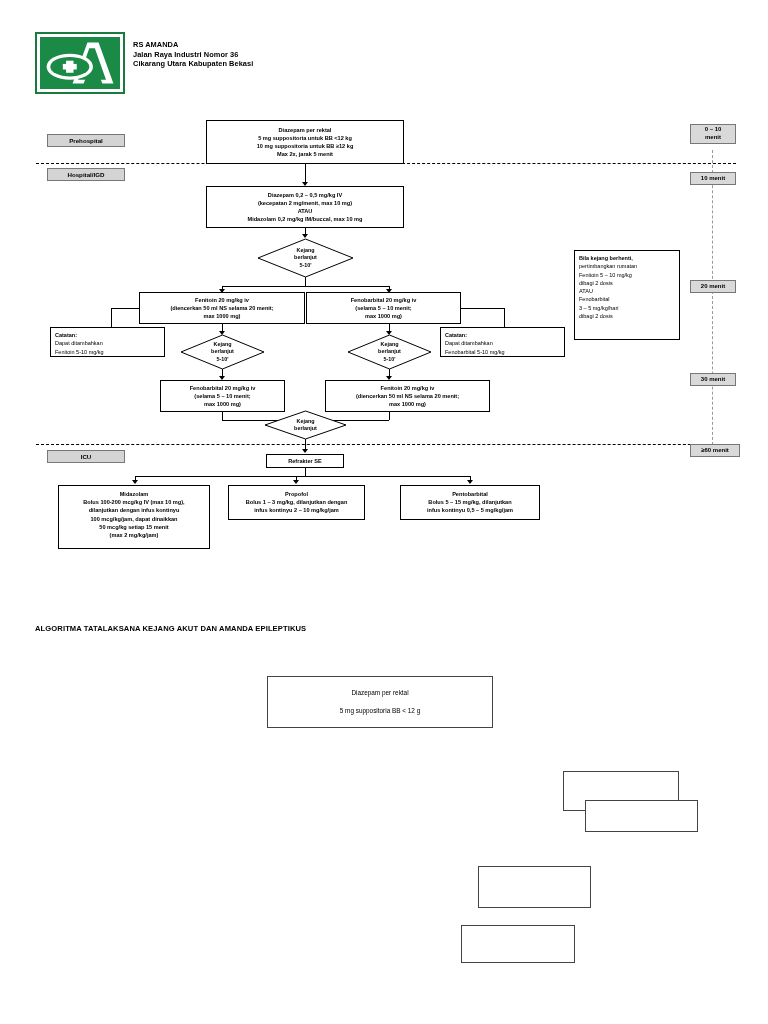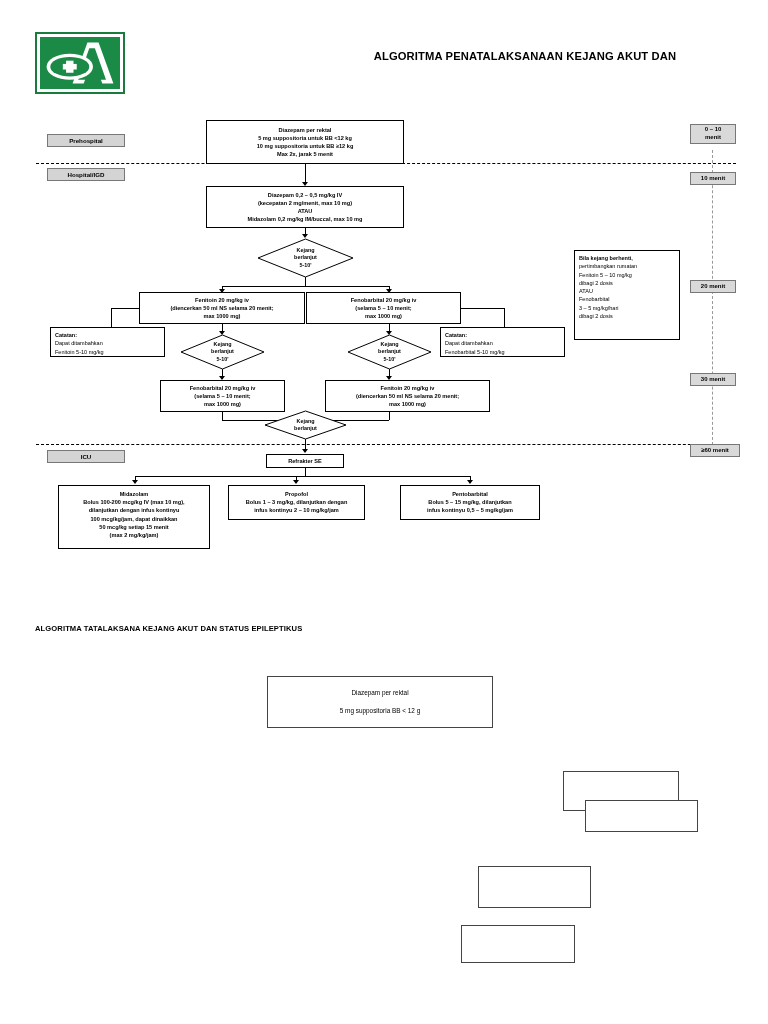--- a/index.html
+++ b/index.html
@@ -136,23 +136,27 @@
         <path d="M50 6 L62 6 L78 50 L66 50 L56 22 L46 50 L34 50 Z" fill="#ffffff"></path>
         <path d="M52 12 L58 12 L70 46 L62 46 L55 26 L48 46 L40 46 Z" fill="#1b8a46"></path>
         <ellipse cx="31" cy="32" rx="25" ry="14" fill="#ffffff"></ellipse>
         <ellipse cx="31" cy="32" rx="21" ry="10.5" fill="#1b8a46"></ellipse>
         <rect x="27" y="25.5" width="8" height="13" fill="#ffffff"></rect>
         <rect x="23.5" y="29" width="15" height="6" fill="#ffffff"></rect>
       </svg>
     </div>
   </div>
 
+  <div class="abs hosp-lines">
+    <div>RS AMANDA</div>
+    <div>Jalan Raya Industri Nomor 36</div>
+    <div>Cikarang Utara Kabupaten Bekasi</div>
+  </div>
 
   <div class="abs doc-title">
-    <div>ALGORITMA PENATALAKSANAAN KEJANG AKUT DAN</div>
   </div>
 
   <div class="abs stage" style="left:47px; top:134px; width:78px; height:13px;">
     <span>Prehospital</span>
   </div>
   <div class="abs stage" style="left:47px; top:168px; width:78px; height:13px;">
     <span>Hospital/IGD</span>
   </div>
   <div class="abs stage" style="left:47px; top:450px; width:78px; height:13px;">
     <span>ICU</span>
@@ -350,21 +354,21 @@
     <span class="ln">Bolus 1 – 3 mg/kg, dilanjutkan dengan</span>
     <span class="ln">infus kontinyu 2 – 10 mg/kg/jam</span>
   </div>
 
   <div class="abs node" style="left:400px; top:485px; width:140px; height:35px; justify-content:flex-start; padding-top:4px;">
     <span class="ln">Pentobarbital</span>
     <span class="ln">Bolus 5 – 15 mg/kg, dilanjutkan</span>
     <span class="ln">infus kontinyu 0,5 – 5 mg/kg/jam</span>
   </div>
 
-  <div class="abs sec2-title">ALGORITMA TATALAKSANA KEJANG AKUT DAN STATUS EPILEPTIKUS</div>
+  <div class="abs sec2-title">ALGORITMA TATALAKSANA KEJANG AKUT DAN AMANDA EPILEPTIKUS</div>
 
   <div class="abs plainbox plainbox-text" style="left:267px; top:676px; width:226px; height:52px;">
     <span>Diazepam per rektal</span>
     <span>5 mg suppositoria BB &lt; 12 g</span>
   </div>
 
   <div class="abs plainbox" style="left:563px; top:771px; width:116px; height:40px;"></div>
   <div class="abs plainbox" style="left:585px; top:800px; width:113px; height:32px;"></div>
   <div class="abs plainbox" style="left:478px; top:866px; width:113px; height:42px;"></div>
   <div class="abs plainbox" style="left:461px; top:925px; width:114px; height:38px;"></div>

